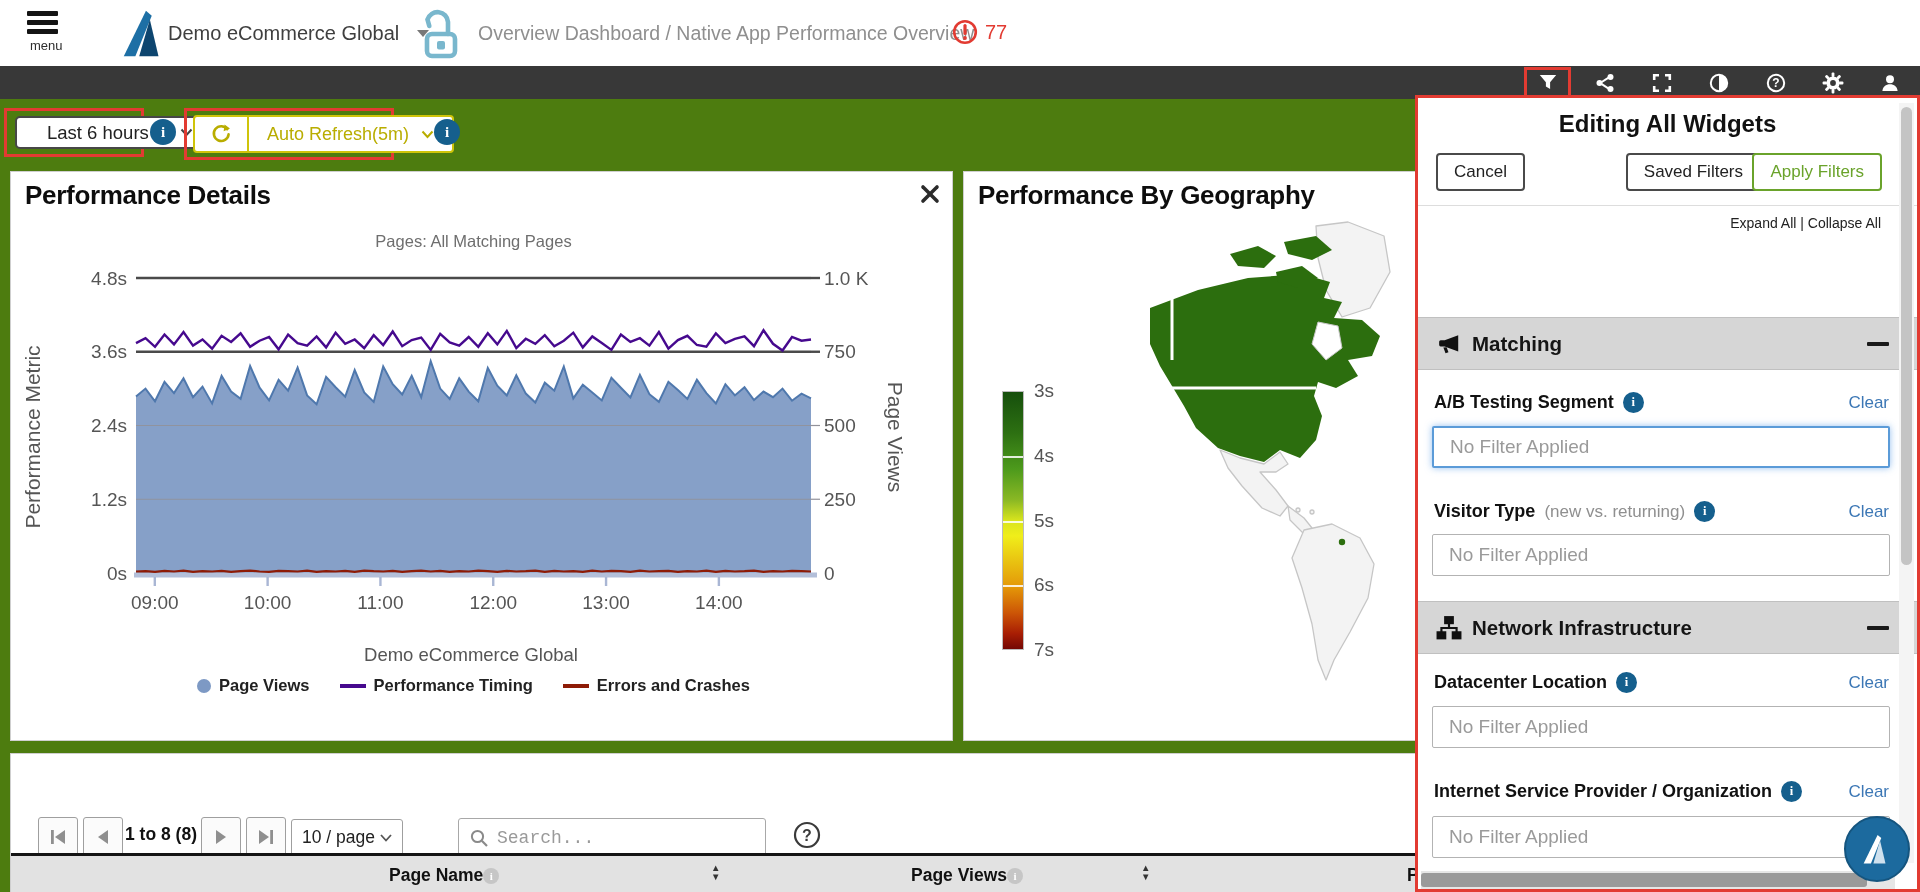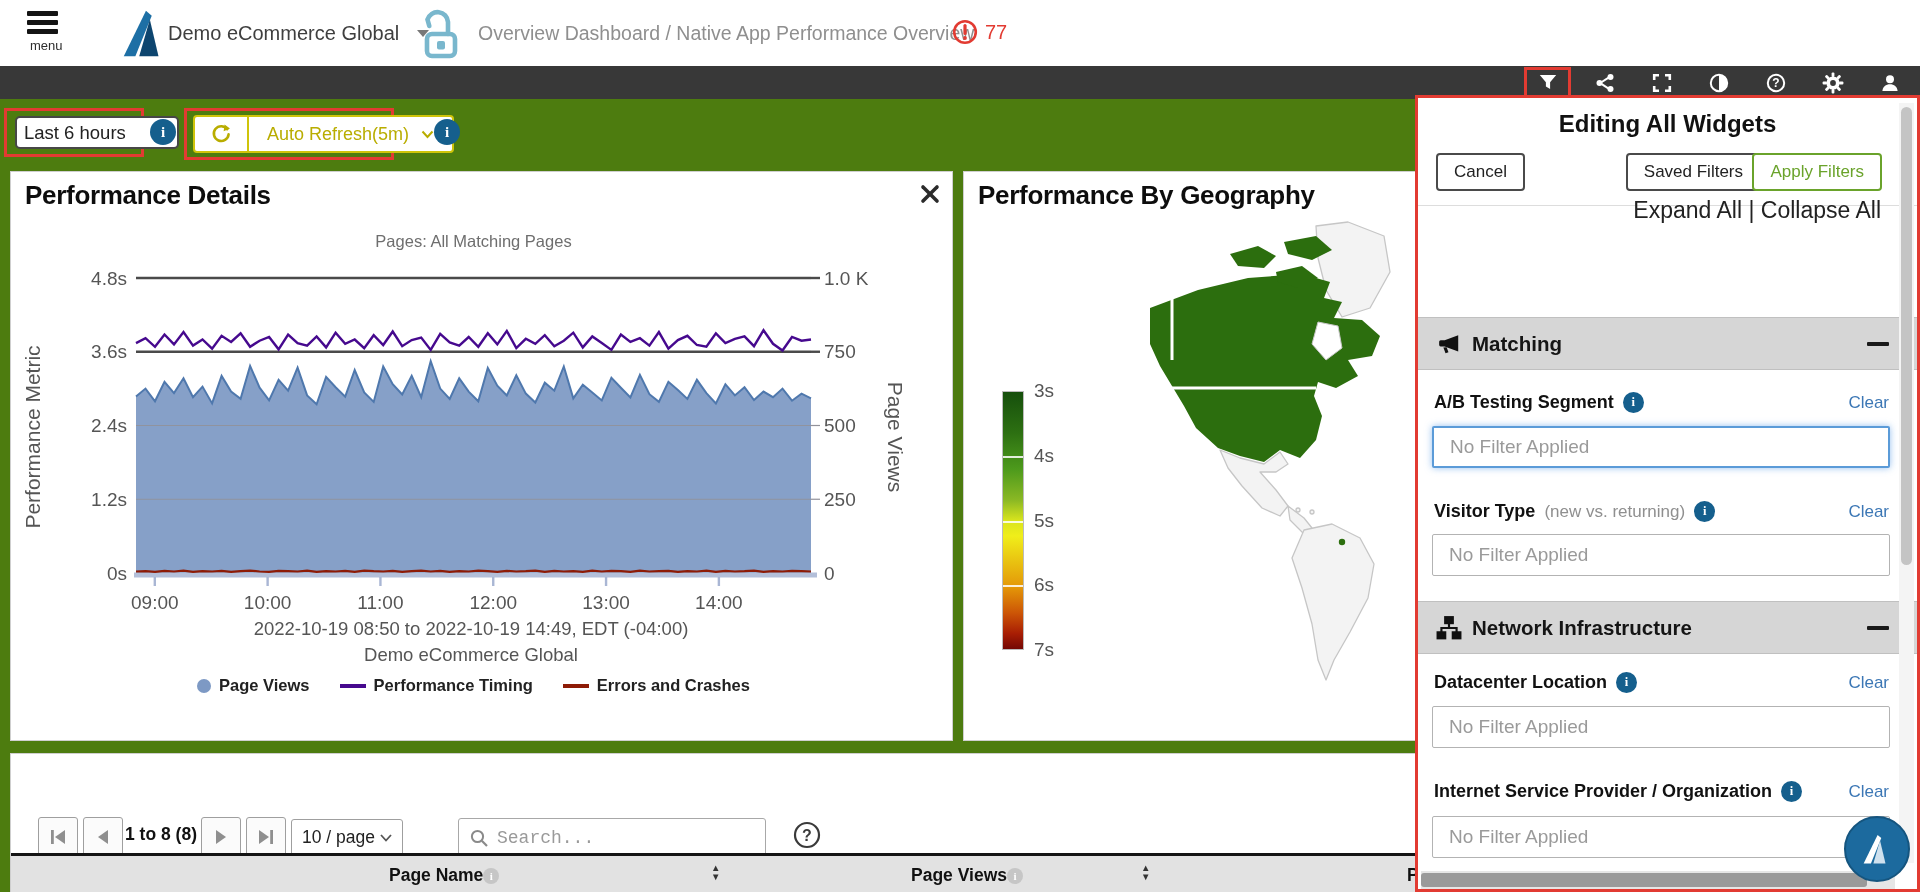--- a/index.html
+++ b/index.html
@@ -25,21 +25,21 @@
   .error-badge{position:absolute;left:952px;top:19px;display:flex;align-items:center;gap:7px;color:var(--red);cursor:pointer}
   .error-badge .count{font-size:20px}
 
   
   .dark-bar{position:absolute;left:0;top:66px;width:100%;height:33px;background:var(--dark-bar)}
   .tb-icon{position:absolute;top:3px;width:34px;height:28px;display:flex;align-items:center;justify-content:center;cursor:pointer}
   .filter-red-box{position:absolute;left:1524px;top:1px;width:47px;height:36px;border:3px solid var(--red)}
 
   
   .red-outline{position:absolute;border:3px solid var(--red)}
-  .time-range-btn{position:absolute;left:15px;top:116px;height:33px;padding:0 7px;display:flex;align-items:center;gap:31px;
+  .time-range-btn{position:absolute;left:15px;top:116px;height:33px;padding:0 30px;display:flex;align-items:center;gap:31px;
     background:#fff;border:2px solid #474747;border-radius:5px;font-size:18.5px;color:#222;cursor:pointer}
   .info-circle{width:26px;height:26px;border-radius:50%;background:var(--info-blue);color:#fff;display:flex;align-items:center;justify-content:center;
     font-size:15px;font-weight:bold;font-family:"Liberation Serif","DejaVu Serif",serif;cursor:pointer}
   .info-1{position:absolute;left:150px;top:119px}
   .info-2{position:absolute;left:434px;top:119px}
   .auto-refresh{position:absolute;left:193px;top:115px;height:38px;display:flex;align-items:stretch;background:#fff;
     border:2px solid #cfc40a;border-radius:4px;overflow:hidden}
   .ar-refresh{width:54px;display:flex;align-items:center;justify-content:center;border-right:2px solid #cfc40a;cursor:pointer}
   .ar-label{display:flex;align-items:center;gap:12px;padding:0 18px;color:var(--yellow);font-size:18px;cursor:pointer}
 
@@ -88,21 +88,21 @@
   
   .filter-panel{position:absolute;left:1415px;top:95px;width:505px;height:797px;background:#fff;
     border:3px solid var(--red);z-index:50}
   .fp-title{position:absolute;left:0;right:0;top:12px;text-align:center;font-size:24px;font-weight:bold;color:#111}
   .fp-btn{position:absolute;top:55px;height:38px;padding:0 16px;background:#fff;border:2px solid #4a4a4a;border-radius:4px;
     font-size:17px;color:#222;display:flex;align-items:center;cursor:pointer;font-family:inherit}
   .fp-cancel{left:18px}
   .fp-saved{right:156px}
   .fp-apply{right:35px;border-color:var(--apply-green);color:var(--apply-green)}
   .fp-divider{position:absolute;left:0;right:0;top:107px;height:1px;background:#ddd}
-  .fp-expand{position:absolute;right:36px;top:99px;font-size:23px;color:#222}
+  .fp-expand{position:absolute;right:36px;top:117px;font-size:14px;color:#222}
   .fp-expand span{cursor:pointer}
   .fp-section{position:absolute;left:0;right:0;height:53px;background:#d6d6d6;border-top:1px solid #c0c0c0;border-bottom:1px solid #c0c0c0;
     display:flex;align-items:center;cursor:pointer}
   .fp-section .sec-icon{margin-left:16px;width:30px;display:flex;justify-content:center}
   .fp-section .sec-title{margin-left:8px;font-size:20.5px;font-weight:bold;color:#151515}
   .minus-btn{position:absolute;right:28px;width:22px;height:4px;background:#1a1a1a;border-radius:1px;cursor:pointer}
   .field-row{position:absolute;left:16px;right:28px;display:flex;align-items:center;gap:9px}
   .field-label{font-size:18px;font-weight:bold;color:#111}
   .field-sub{font-size:17px;color:#8f8f8f;font-weight:normal}
   .small-info{width:21px;height:21px;border-radius:50%;background:var(--info-blue);color:#fff;font-size:12.5px;font-weight:bold;
@@ -296,21 +296,20 @@
         <text x="813" y="186.25" text-anchor="start" font-size="19" fill="#555">750</text>
         <text x="116" y="260" text-anchor="end" font-size="19" fill="#555">2.4s</text>
         <text x="813" y="260" text-anchor="start" font-size="19" fill="#555">500</text>
         <text x="116" y="333.75" text-anchor="end" font-size="19" fill="#555">1.2s</text>
         <text x="813" y="333.75" text-anchor="start" font-size="19" fill="#555">250</text>
         <text x="116" y="407.5" text-anchor="end" font-size="19" fill="#555">0s</text>
         <text x="813" y="407.5" text-anchor="start" font-size="19" fill="#555">0</text>
         <polyline points="125.0,399.5 134.5,399.2 144.0,399.8 153.5,398.9 163.0,399.5 172.5,398.6 182.0,399.8 191.5,399.2 201.1,399.5 210.6,398.9 220.1,399.8 229.6,399.2 239.1,398.6 248.6,399.5 258.1,399.8 267.6,398.9 277.1,399.2 286.6,399.5 296.1,398.6 305.6,399.8 315.1,399.2 324.6,399.5 334.2,398.9 343.7,399.8 353.2,398.6 362.7,399.2 372.2,399.5 381.7,398.9 391.2,399.8 400.7,399.2 410.2,398.6 419.7,399.5 429.2,398.9 438.7,399.8 448.2,399.2 457.7,399.5 467.3,398.6 476.8,399.2 486.3,399.8 495.8,398.9 505.3,399.5 514.8,399.2 524.3,398.6 533.8,399.8 543.3,398.9 552.8,399.5 562.3,399.2 571.8,399.8 581.3,398.6 590.8,399.5 600.4,398.9 609.9,399.2 619.4,399.8 628.9,398.6 638.4,399.5 647.9,399.2 657.4,398.9 666.9,399.8 676.4,399.2 685.9,399.5 695.4,398.6 704.9,399.8 714.4,398.9 723.9,399.5 733.5,399.2 743.0,398.6 752.5,399.8 762.0,399.2 771.5,399.5 781.0,398.9 790.5,399.2 800.0,399.5 " fill="none" stroke="#8e1b06" stroke-width="2.2"></polyline>
         <polyline points="125.0,171.1 134.5,166.2 144.0,174.8 153.5,162.5 163.0,172.4 172.5,160.1 182.0,173.6 191.5,167.5 201.1,176.7 210.6,163.8 220.1,169.9 229.6,161.3 239.1,174.8 248.6,168.7 258.1,165.0 267.6,177.3 277.1,162.5 286.6,171.1 296.1,173.6 305.6,164.4 315.1,175.4 324.6,160.7 334.2,171.8 343.7,167.5 353.2,176.1 362.7,163.2 372.2,173.0 381.7,159.5 391.2,174.2 400.7,168.1 410.2,165.6 419.7,177.9 429.2,161.9 438.7,170.5 448.2,173.6 457.7,165.0 467.3,174.8 476.8,161.3 486.3,172.4 495.8,158.9 505.3,176.1 514.8,166.8 524.3,171.8 533.8,163.2 543.3,174.2 552.8,168.7 562.3,160.7 571.8,175.4 581.3,164.4 590.8,171.1 600.4,177.9 609.9,162.5 619.4,169.9 628.9,166.2 638.4,173.6 647.9,160.1 657.4,176.7 666.9,168.1 676.4,163.8 685.9,173.0 695.4,174.8 704.9,161.3 714.4,171.1 723.9,166.8 733.5,164.4 743.0,174.2 752.5,158.2 762.0,171.8 771.5,178.5 781.0,165.0 790.5,168.7 800.0,167.5 " fill="none" stroke="#46098e" stroke-width="2.4"></polyline>
       </svg>
-    <div class="pd-caption pd-cap1">2022-10-19 08:50 to 2022-10-19 14:49, EDT (-04:00)</div>
     <div class="pd-caption pd-cap2">Demo eCommerce Global</div>
     <div class="pd-legend" id="pdLegend">
         <div class="legend-item">
           <span style="width: 14px; height: 14px; border-radius: 50%; background: rgb(125, 153, 196);"></span>
           <span>Page Views</span>
         </div>
         <div class="legend-item">
           <span style="width: 26px; height: 4px; background: rgb(70, 9, 142);"></span>
           <span>Performance Timing</span>
         </div>

